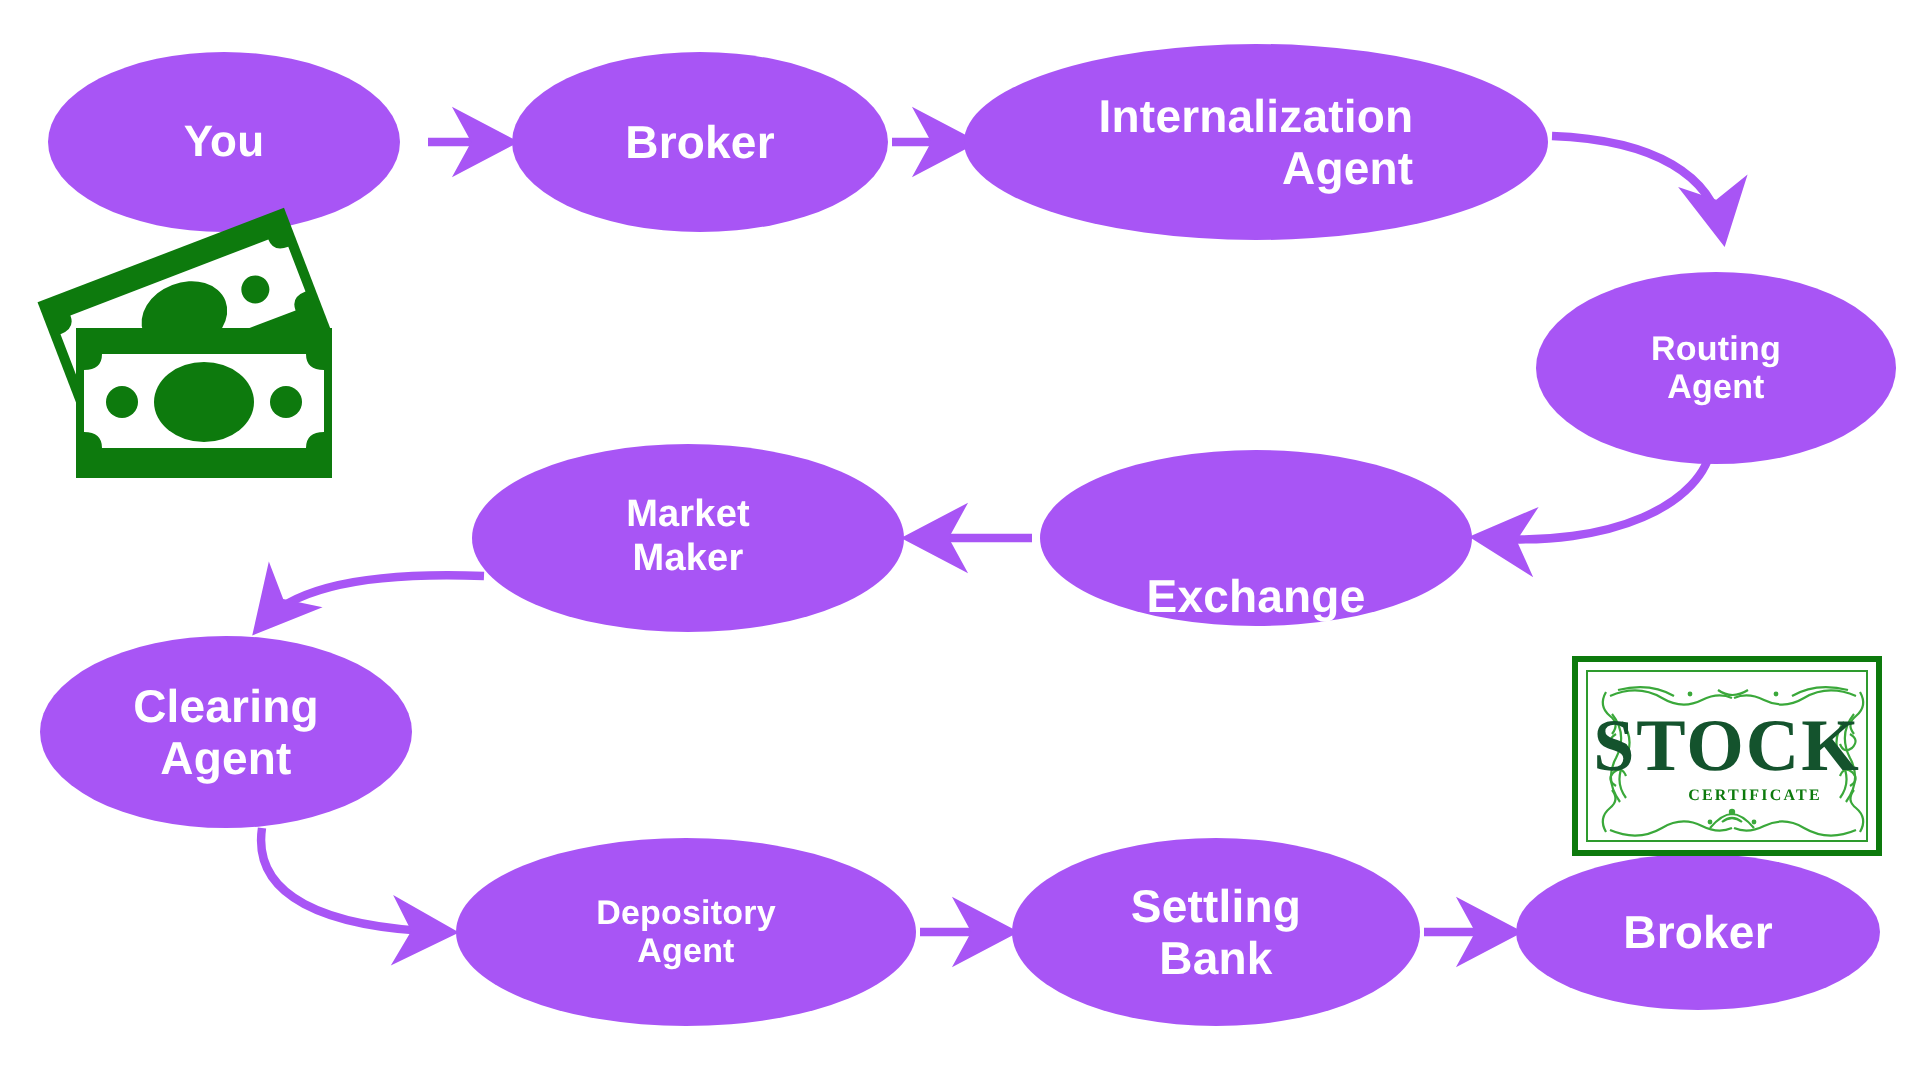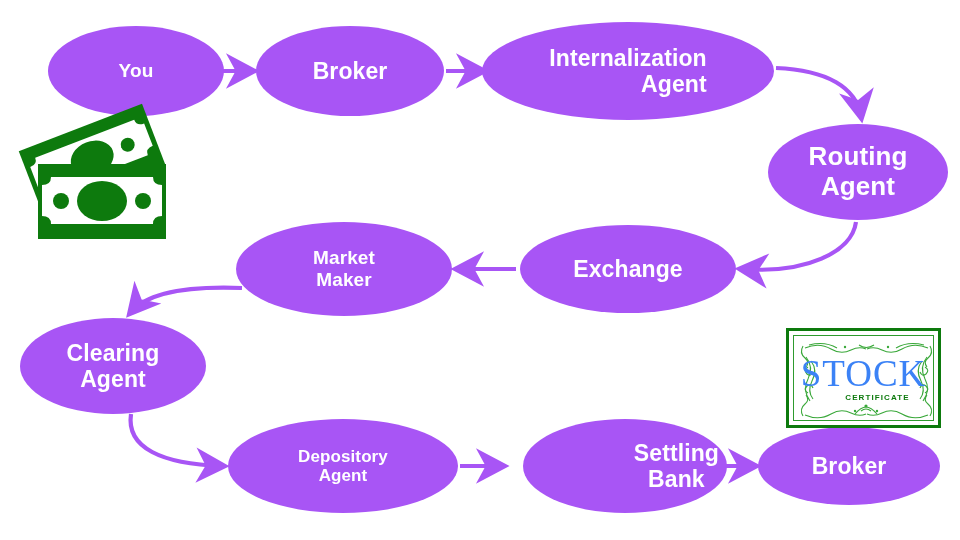--- a/index.html
+++ b/index.html
@@ -62,32 +62,32 @@
     left: 4px; top: 4px; right: 4px; bottom: 4px;
     border: 1.5px solid #2e9b2e;
     box-sizing: border-box;
   }
   .cert-title {
     position: absolute;
     left: 0; right: 0;
     top: 24px;
     text-align: center;
     font-family: "Liberation Serif", serif;
-    font-weight: 400;
+    font-weight: 700;
     font-size: 37px;
     letter-spacing: 1px;
-    color: #3b82f6;
+    color: #14532d;
     line-height: 1;
   }
   .cert-sub {
     position: absolute;
     left: 0; right: 0;
     top: 63px;
     text-align: center;
-    font-family: Liberation Sans, sans-serif;
+    font-family: Liberation Serif, serif;
     font-weight: 700;
     font-size: 8px;
     letter-spacing: 1.1px;
     color: #0d7a0d;
     line-height: 1;
     padding-left: 28px;
   }
 </style>
 </head>
 <body>
@@ -108,58 +108,58 @@
       <path d="M 776 68 C 828 70 856 88 861 116"></path>
       <path d="M 856 222 C 852 252 806 274 742 269"></path>
       <path d="M 516 269 L 458 269"></path>
       <path d="M 242 288 C 190 286 148 292 131 312"></path>
       <path d="M 131 414 C 126 448 162 464 222 466"></path>
       <path d="M 460 466 L 502 466"></path>
       <path d="M 712 466 L 754 466"></path>
     </g>
   </svg>
 
-  <div class="node" style="left:48px; top:26px; width:176px; height:90px; font-size:19px;">
+  <div class="node" style="left:24px; top:26px; width:176px; height:90px; font-size:22px;">
     <span>You</span>
   </div>
 
   <div class="node" style="left:256px; top:26px; width:188px; height:90px; font-size:23px;">
     <span>Broker</span>
   </div>
 
   <div class="node" style="left:482px; top:22px; width:292px; height:98px; font-size:23px;text-align:right;">
     <span>Internalization
 Agent</span>
   </div>
 
-  <div class="node" style="left:768px; top:124px; width:180px; height:96px; font-size:26px;">
+  <div class="node" style="left:768px; top:136px; width:180px; height:96px; font-size:17px;">
     <span>Routing
 Agent</span>
   </div>
 
-  <div class="node" style="left:520px; top:225px; width:216px; height:88px; font-size:23px;">
+  <div class="node" style="left:520px; top:225px; width:216px; height:88px; font-size:23px;align-items:flex-end;">
     <span>Exchange</span>
   </div>
 
   <div class="node" style="left:236px; top:222px; width:216px; height:94px; font-size:19px;">
     <span>Market
 Maker</span>
   </div>
 
   <div class="node" style="left:20px; top:318px; width:186px; height:96px; font-size:23px;">
     <span>Clearing
 Agent</span>
   </div>
 
   <div class="node" style="left:228px; top:419px; width:230px; height:94px; font-size:17px;">
     <span>Depository
 Agent</span>
   </div>
 
-  <div class="node" style="left:523px; top:419px; width:204px; height:94px; font-size:23px;justify-content:flex-end;">
+  <div class="node" style="left:506px; top:419px; width:204px; height:94px; font-size:23px;">
     <span>Settling
 Bank</span>
   </div>
 
   <div class="node" style="left:758px; top:427px; width:182px; height:78px; font-size:23px;">
     <span>Broker</span>
   </div>
 
   <svg class="icon-art" style="left:14px; top:103px; width:160px; height:140px;" viewBox="0 0 160 140">
 

